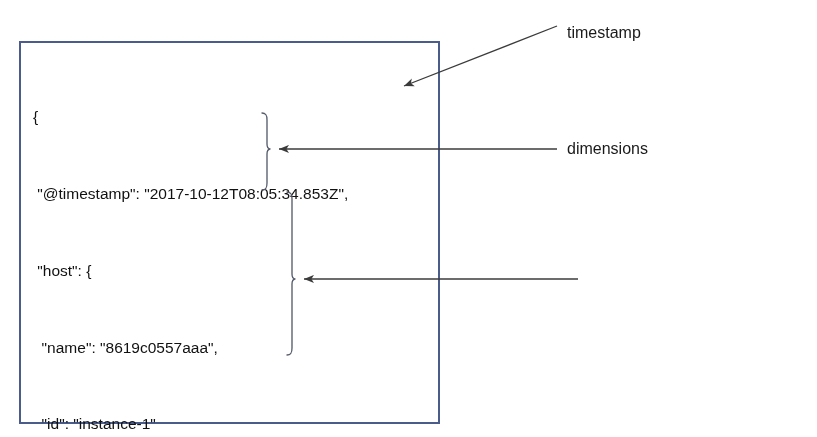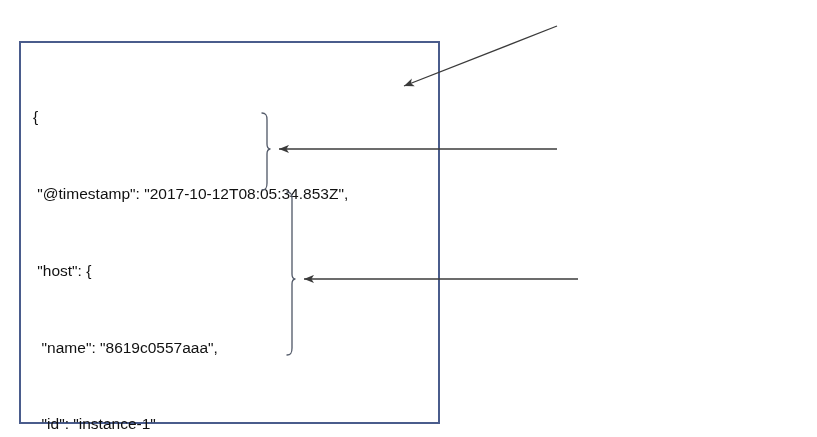--- a/index.html
+++ b/index.html
@@ -93,21 +93,23 @@
       
       
       
       
       
       
       
     </div>
   </div>
 
+  <div class="anno-label anno-timestamp">timestamp</div>
 
+  <div class="anno-label anno-dimensions">dimensions</div>
 
 
   <svg id="overlay" viewBox="0 0 817 437">
     <defs>
       <marker id="arrowhead" markerWidth="11" markerHeight="9" refX="10" refY="4.5" orient="auto" markerUnits="userSpaceOnUse">
         <path d="M10,4.5 L0,0.4 L2.6,4.5 L0,8.6 Z" fill="#3b3b3b"></path>
       </marker>
     </defs>
 
     <line x1="557" y1="26" x2="404" y2="86" stroke="#3b3b3b" stroke-width="1.3" marker-end="url(#arrowhead)"></line>

